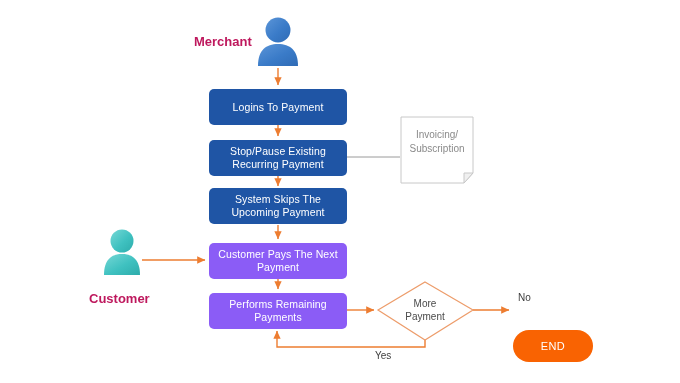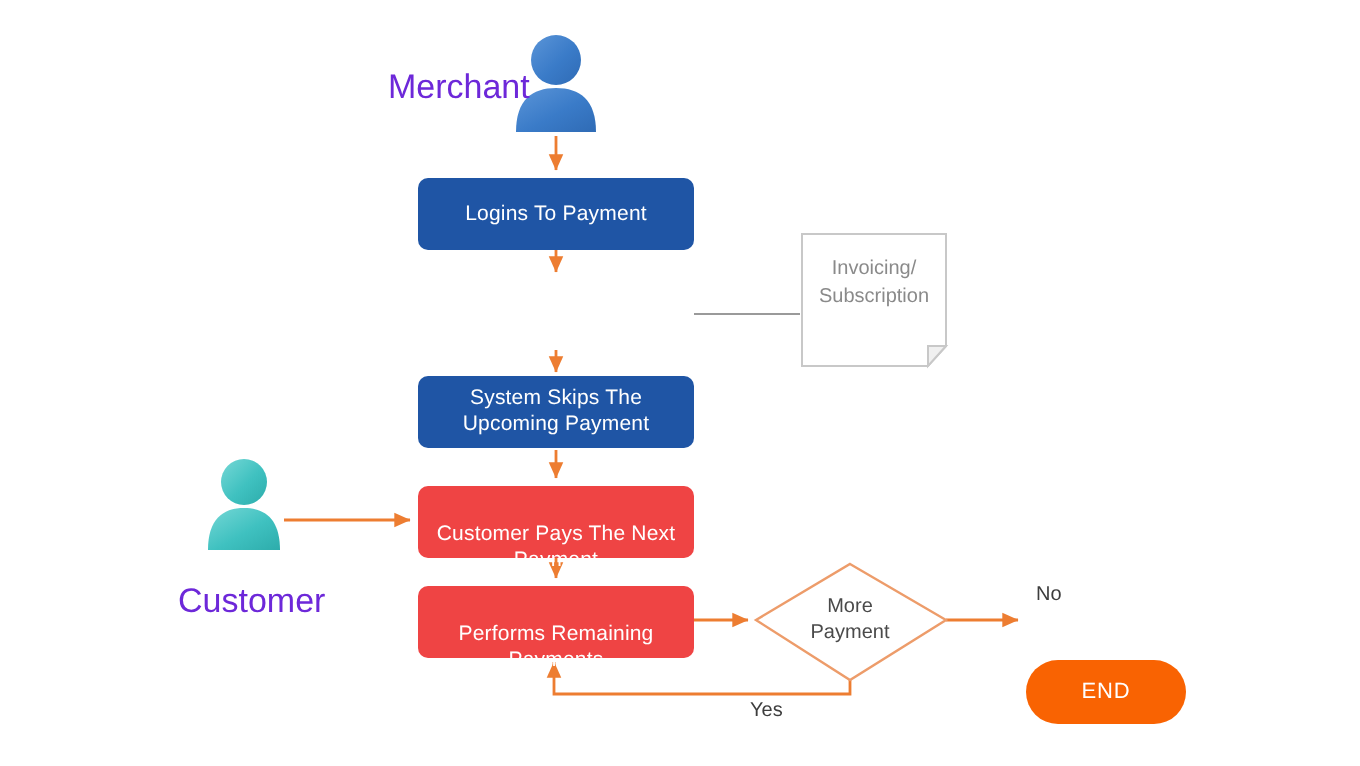--- a/index.html
+++ b/index.html
@@ -34,21 +34,21 @@
     text-align: center;
     border-radius: 5px;
     color: #ffffff;
     font-size: 10.5px;
     line-height: 13px;
     letter-spacing: .1px;
     box-sizing: border-box;
     padding: 18px 6px;
   }
   .proc.blue { background: #1F55A5; }
-  .proc.teal { background: #ef4444; justify-content: space-between; }
+  .proc.teal { background: #8b5cf6; }
 
   
   .terminator {
     position: absolute;
     display: flex;
     align-items: center;
     justify-content: center;
     background: #F96302;
     color: #ffffff;
     font-size: 11px;
@@ -70,23 +70,23 @@
     position: absolute;
     text-align: center;
     color: #8a8a8a;
     font-size: 10px;
     line-height: 14px;
     width: 84px;
   }
   
   .actor-label {
     position: absolute;
-    color: #6d28d9;
-    font-size: 17px;
-    font-weight: normal;
+    color: #be185d;
+    font-size: 13px;
+    font-weight: bold;
     white-space: nowrap;
   }
   
   .edge-label {
     position: absolute;
     color: #3d3d3d;
     font-size: 10px;
     white-space: nowrap;
     padding-left: 35px;
   }
@@ -148,20 +148,24 @@
     <g>
       <path d="M401,117 L473,117 L473,173 L464,183 L401,183 Z" fill="#ffffff" stroke="#c8c8c8" stroke-width="1"></path>
       <path d="M473,173 L464,183 L464,173 Z" fill="#f0f0f0" stroke="#c8c8c8" stroke-width="1"></path>
     </g>
   </svg>
 
   <div class="proc blue" style="left:209px; top:89px; width:138px; height:31px;">
     <span>Logins To Payment</span>
   </div>
 
+  <div class="proc blue" style="left:209px; top:140px; width:138px; height:35px; flex-direction:column;">
+    <span>Stop/Pause Existing</span>
+    <span>Recurring Payment</span>
+  </div>
 
   <div class="proc blue" style="left:209px; top:188px; width:138px; height:35px; flex-direction:column;">
     <span>System Skips The</span>
     <span>Upcoming Payment</span>
   </div>
 
   <div class="proc teal" style="left:209px; top:243px; width:138px; height:34px; flex-direction:column;">
     <span>Customer Pays The Next</span>
     <span>Payment</span>
   </div>

